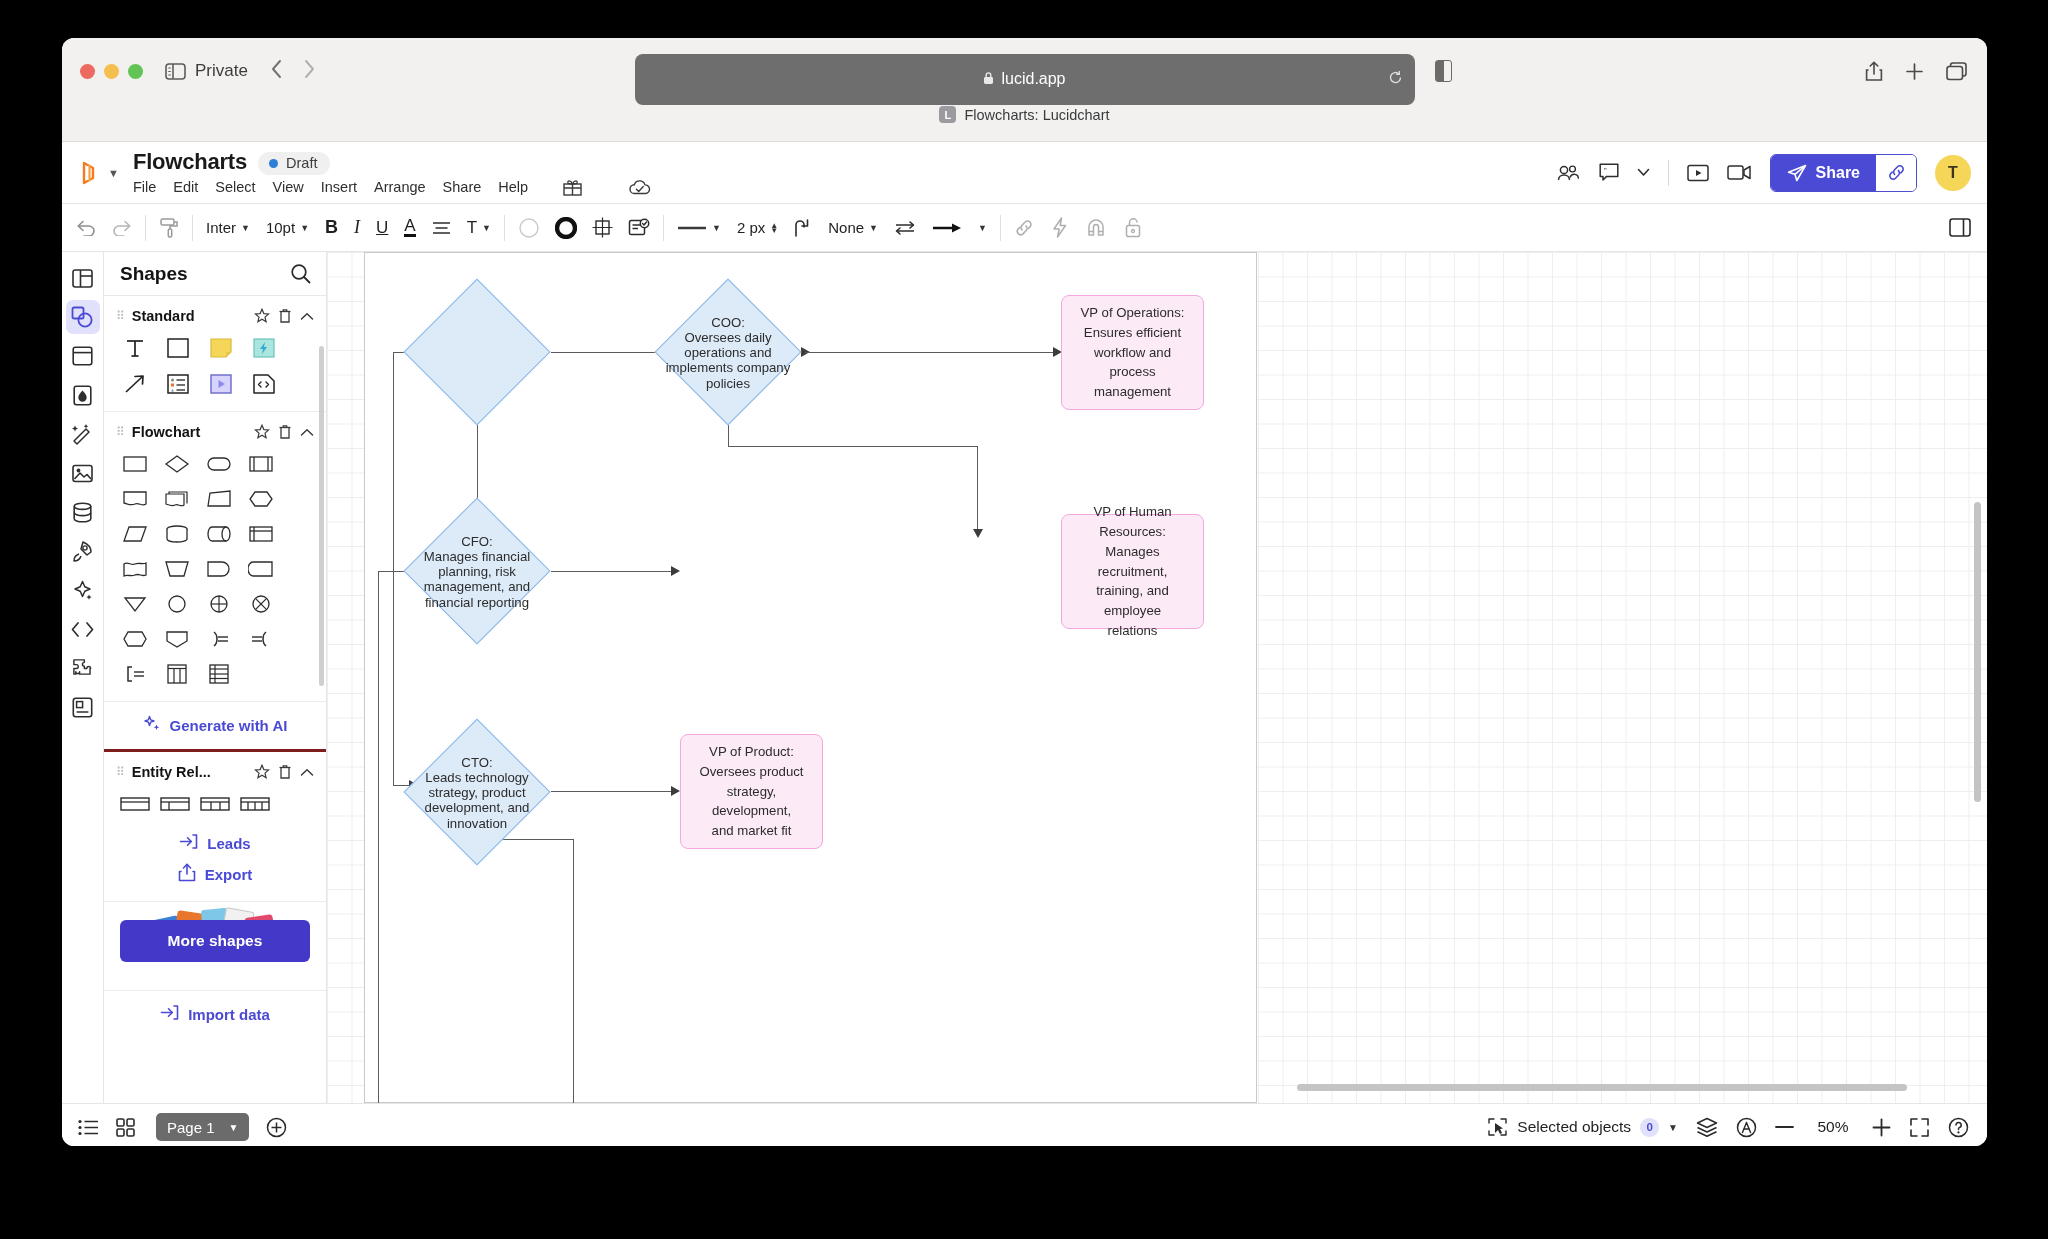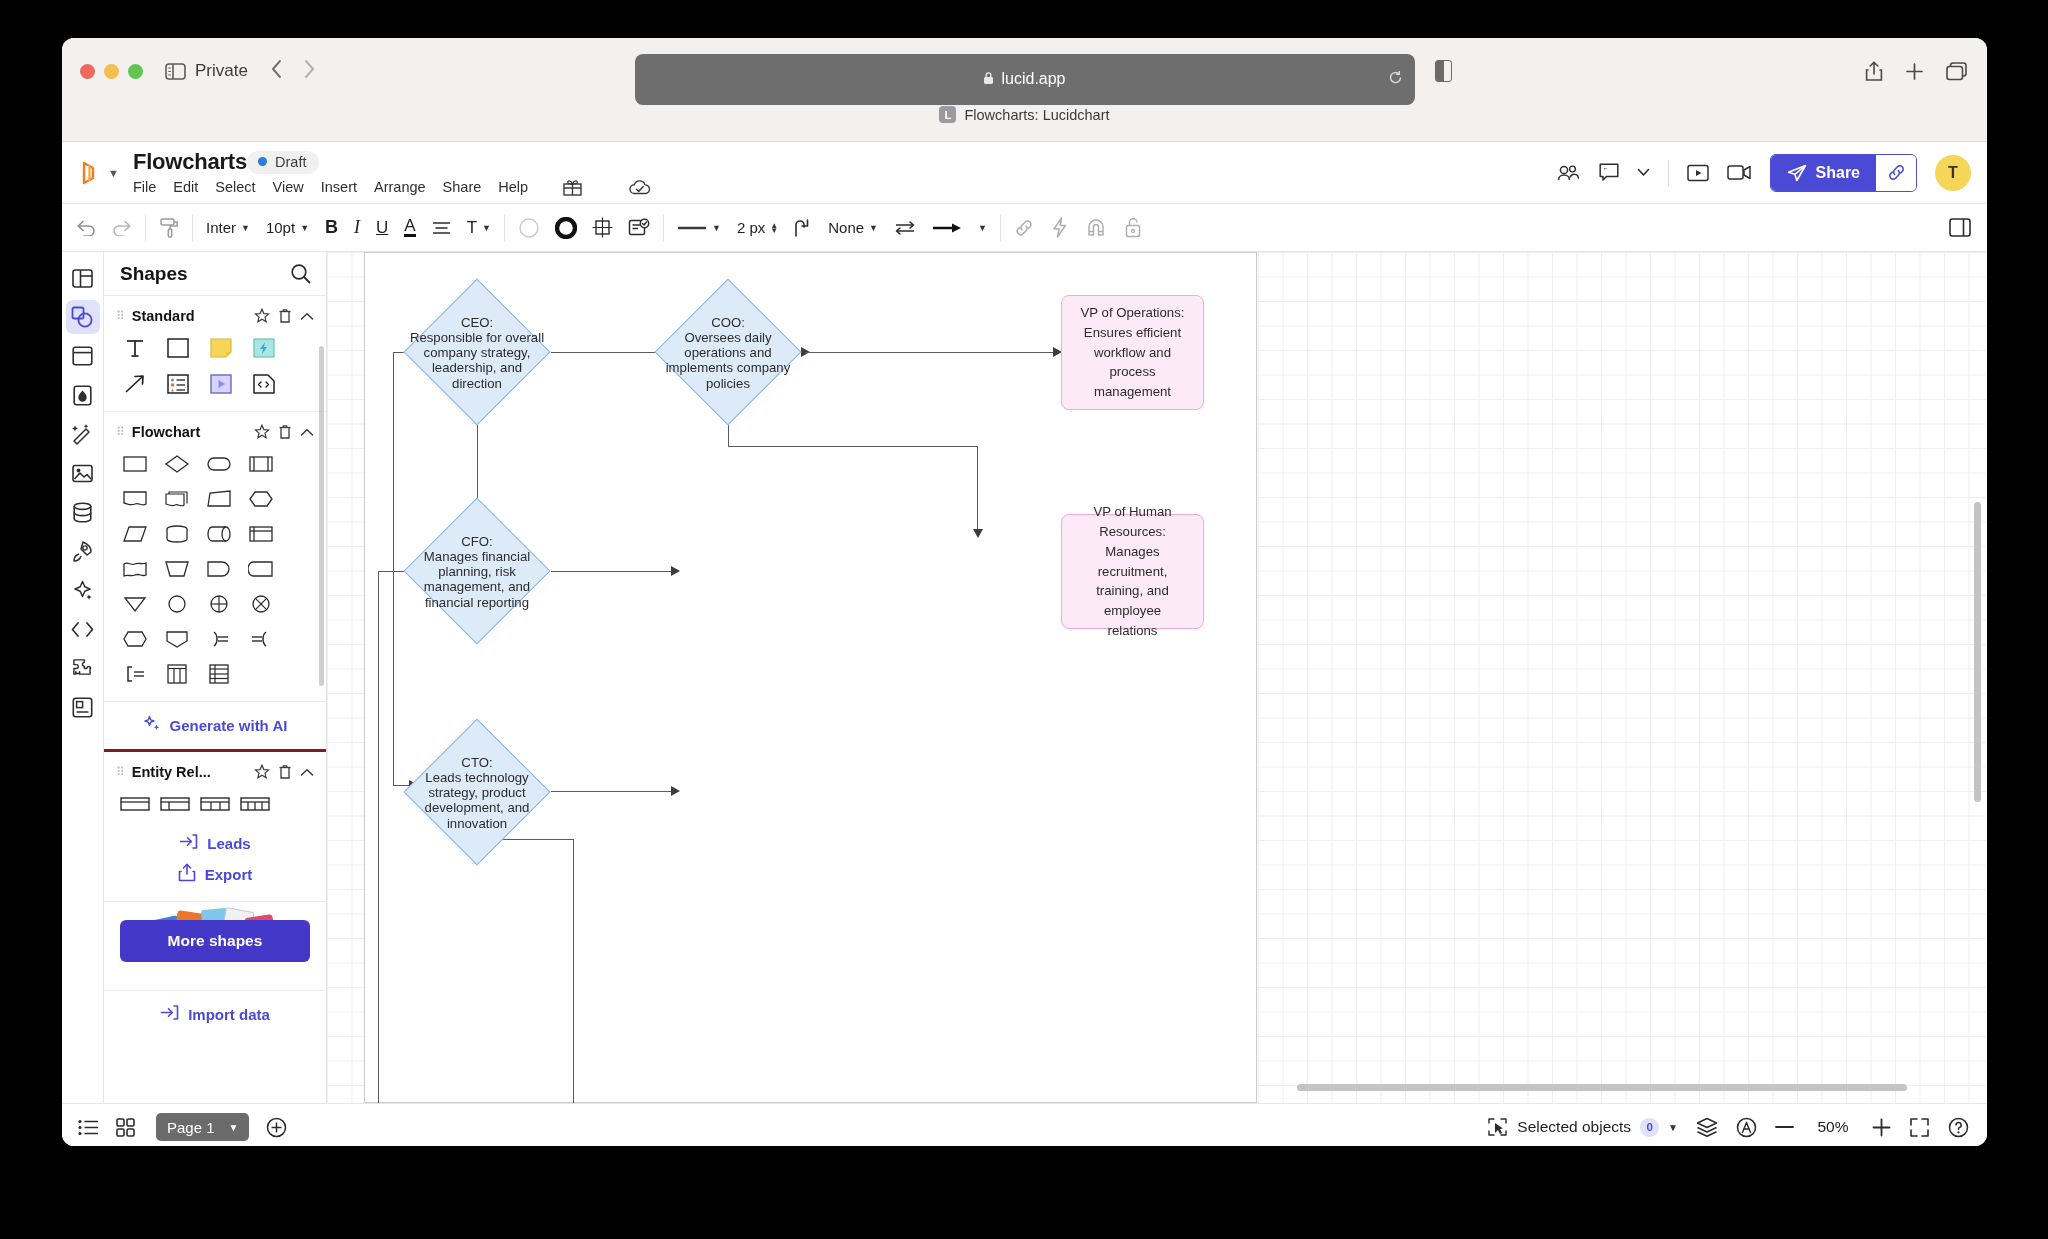--- a/index.html
+++ b/index.html
@@ -81,21 +81,21 @@
     border-bottom: 1px solid #e6e6e6;
     position: relative;
   }
   .logo-grp { display: flex; align-items: center; gap: 6px; margin-right: 14px; }
   .logo {
     width: 26px; height: 28px;
     display: flex; align-items: center; justify-content: center;
   }
   .logo-caret { font-size: 11px; color: #555; }
   .title-block { display: flex; flex-direction: column; gap: 3px; }
-  .title-row { display: flex; align-items: center; }
+  .title-row { display: flex; align-items: flex-end; gap: 11px; }
   .doc-title { font-size: 22px; font-weight: bold; color: #1a1a1a; letter-spacing: -.2px; }
   .draft-pill {
     display: flex; align-items: center; gap: 8px;
     background: #f0f0f0; border-radius: 14px;
     padding: 3px 13px 4px 11px;
     font-size: 14.5px; color: #3d3d3d;
   }
   .draft-dot { width: 9px; height: 9px; border-radius: 50%; background: #2f7ed8; }
   .menubar { display: flex; align-items: center; gap: 17px; }
   .menubar span { font-size: 14.5px; color: #2f2f2f; cursor: default; }
@@ -1148,25 +1148,20 @@
 
         <div class="conn h" style="left:186px; top:538px; width:124px;"></div>
         <div class="arrow" style="left:306px; top:533px;"></div>
 
         <div class="conn v" style="left:119px; top:538px; height:49px;"></div>
         <div class="conn h" style="left:119px; top:586px; width:90px;"></div>
         <div class="conn v" style="left:208px; top:586px; height:265px;"></div>
 
         <div class="node" style="left:46px; top:21px; width:132px; height:157px;">
           <div class="diamond" style="position:absolute; left:14px; top:26px; width:104px; height:104px;"></div>
-          <div class="diamond-label">CEO:
-Responsible for overall
-company strategy,
-leadership, and
-direction</div>
         </div>
 
         <div class="node" style="left:297px; top:21px; width:132px; height:157px;">
           <div class="diamond" style="position:absolute; left:14px; top:26px; width:104px; height:104px;"></div>
           <div class="diamond-label">COO:
 Oversees daily
 operations and
 implements company
 policies</div>
         </div>
@@ -1194,20 +1189,24 @@
 
         <div class="node" style="left:46px; top:461px; width:132px; height:157px;">
           <div class="diamond" style="position:absolute; left:14px; top:26px; width:104px; height:104px;"></div>
           <div class="diamond-label">CTO:
 Leads technology
 strategy, product
 development, and
 innovation</div>
         </div>
 
+        <div class="rect" style="position:absolute; left:315px; top:481px; width:143px; height:115px;">VP of Product:
+Oversees product
+strategy, development,
+and market fit</div>
       </div>
 
       <div class="canvas-sb-h"></div>
       <div class="canvas-sb-v"></div>
     </div>
   </div>
 
   <div class="statusbar">
     <div class="sb-left">
       <span class="sb-ico">

